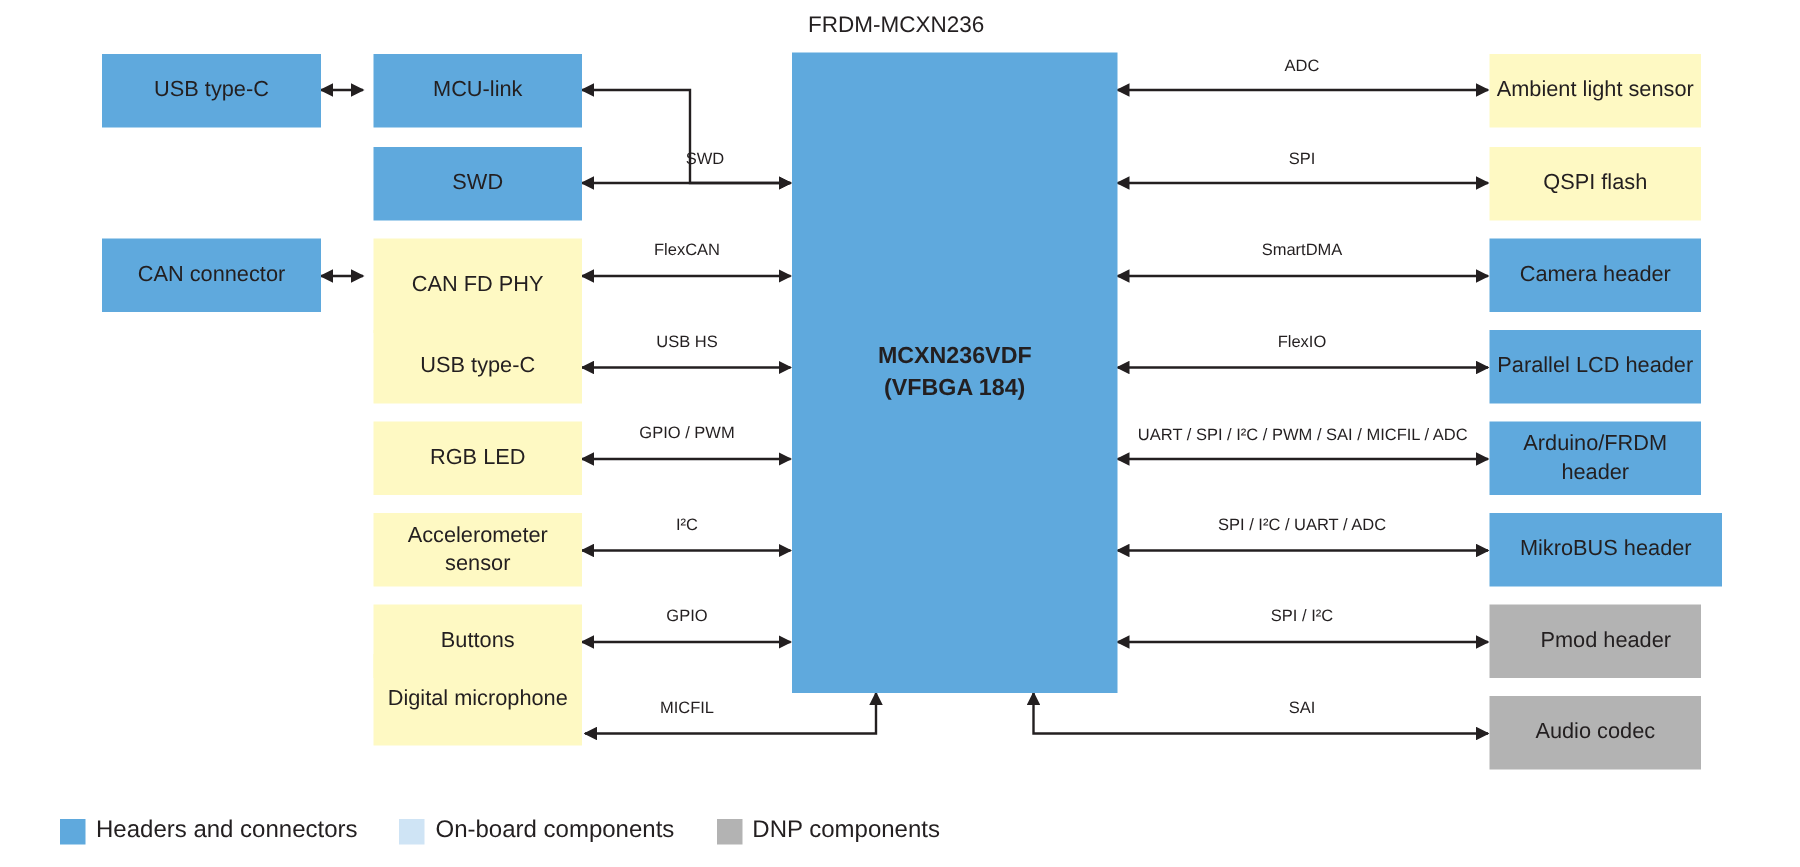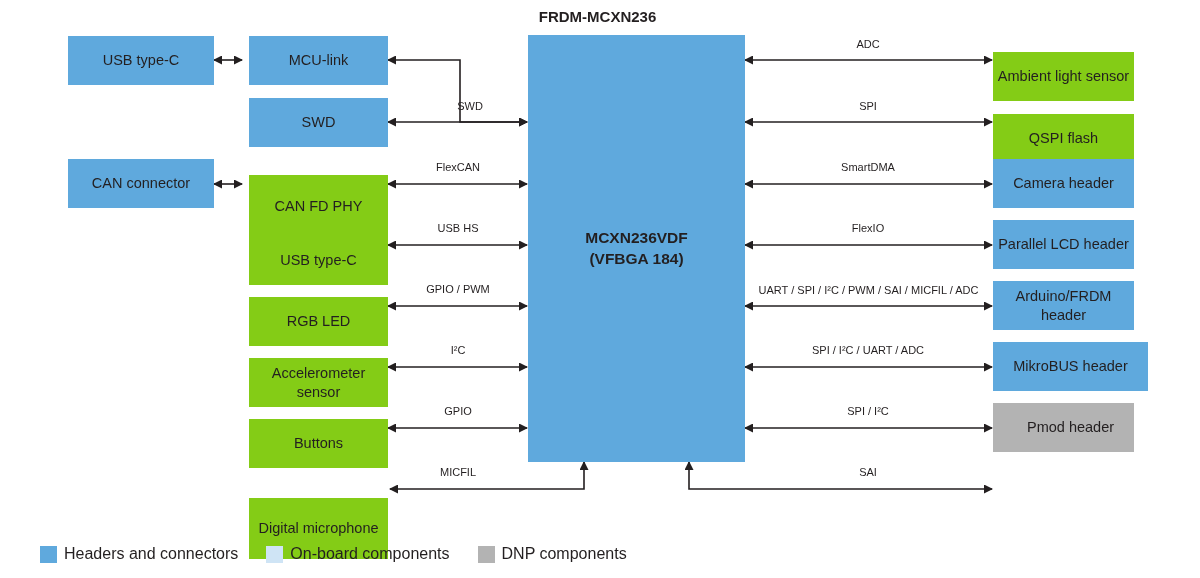--- a/index.html
+++ b/index.html
@@ -21,37 +21,37 @@
     width: 1200px;
     height: 578px;
   }
   .title {
     position: absolute;
     left: 0;
     top: 8px;
     width: 1195px;
     text-align: center;
     font-size: 15px;
-    font-weight: bold;
+    font-weight: normal;
     color: #231f20;
   }
   .box {
     position: absolute;
     box-sizing: border-box;
     display: flex;
     align-items: center;
     justify-content: center;
     text-align: center;
     font-size: 14.5px;
     line-height: 1.25;
     color: #231f20;
     padding: 2px 4px;
   }
   .box.header   { background: #5fa9dd; }
-  .box.onboard  { background: #84cc16; margin-top: 16px; }
+  .box.onboard  { background: #fef9c3; }
   .box.dnp      { background: #b3b3b3; }
   .box.mcu {
     background: #5fa9dd;
     font-size: 15.5px;
     font-weight: bold;
     line-height: 1.35;
   }
   .label {
     position: absolute;
     font-size: 11px;
@@ -167,21 +167,21 @@
   </div>
   <div class="box onboard" style="left:249px; top:281px; width:139px; height:49px;">
     <span>RGB LED</span>
   </div>
   <div class="box onboard" style="left:249px; top:342px; width:139px; height:49px;">
     <span>Accelerometer sensor</span>
   </div>
   <div class="box onboard" style="left:249px; top:403px; width:139px; height:49px;">
     <span>Buttons</span>
   </div>
-  <div class="box onboard" style="left:249px; top:482px; width:139px; height:61px;">
+  <div class="box onboard" style="left:249px; top:436px; width:139px; height:61px;">
     <span>Digital microphone</span>
   </div>
 
   <div class="label" style="left:430px; top:100px; width:80px;">SWD</div>
   <div class="label" style="left:398px; top:161px; width:120px;">FlexCAN</div>
   <div class="label" style="left:398px; top:222px; width:120px;">USB HS</div>
   <div class="label" style="left:398px; top:283px; width:120px;">GPIO / PWM</div>
   <div class="label" style="left:398px; top:344px; width:120px;">I²C</div>
   <div class="label" style="left:398px; top:405px; width:120px;">GPIO</div>
   <div class="label" style="left:398px; top:466px; width:120px;">MICFIL</div>
@@ -199,20 +199,23 @@
     <span>Parallel LCD header</span>
   </div>
   <div class="box header" style="left:993px; top:281px; width:141px; height:49px;">
     <span>Arduino/FRDM header</span>
   </div>
   <div class="box header" style="left:993px; top:342px; width:155px; height:49px;">
     <span>MikroBUS header</span>
   </div>
   <div class="box dnp" style="left:993px; top:403px; width:141px; height:49px;padding-left:18px;">
     <span>Pmod header</span>
+  </div>
+  <div class="box dnp" style="left:993px; top:464px; width:141px; height:49px;">
+    <span>Audio codec</span>
   </div>
 
   <div class="label" style="left:748px; top:38px; width:240px;">ADC</div>
   <div class="label" style="left:748px; top:100px; width:240px;">SPI</div>
   <div class="label" style="left:748px; top:161px; width:240px;">SmartDMA</div>
   <div class="label" style="left:748px; top:222px; width:240px;">FlexIO</div>
   <div class="label" style="left:746px; top:284px; width:245px;">UART / SPI / I²C / PWM / SAI / MICFIL / ADC</div>
   <div class="label" style="left:748px; top:344px; width:240px;">SPI / I²C / UART / ADC</div>
   <div class="label" style="left:748px; top:405px; width:240px;">SPI / I²C</div>
   <div class="label" style="left:748px; top:466px; width:240px;">SAI</div>

